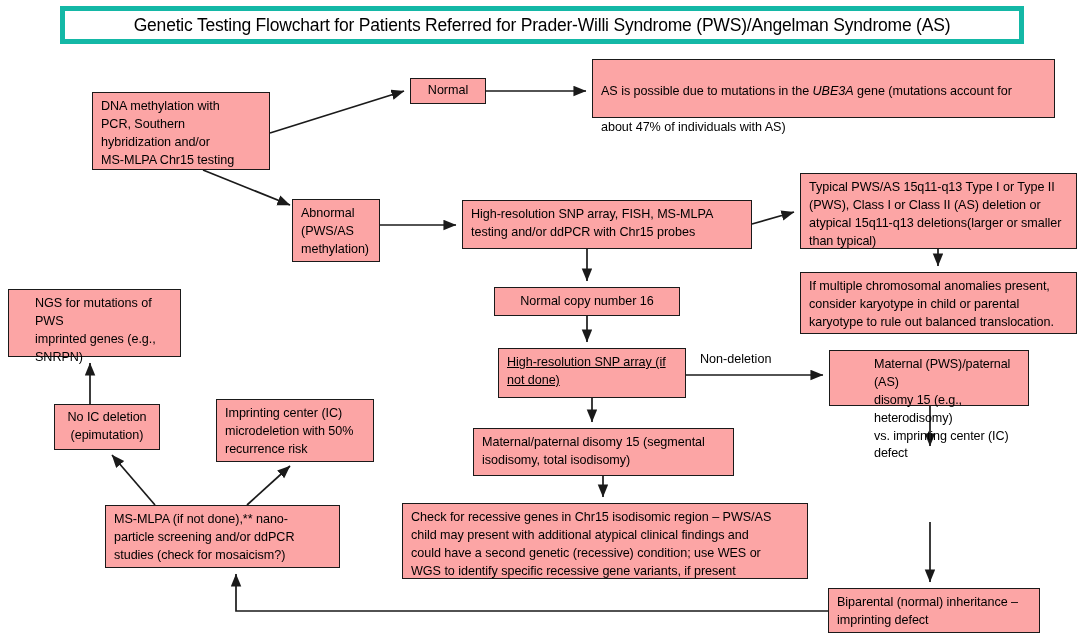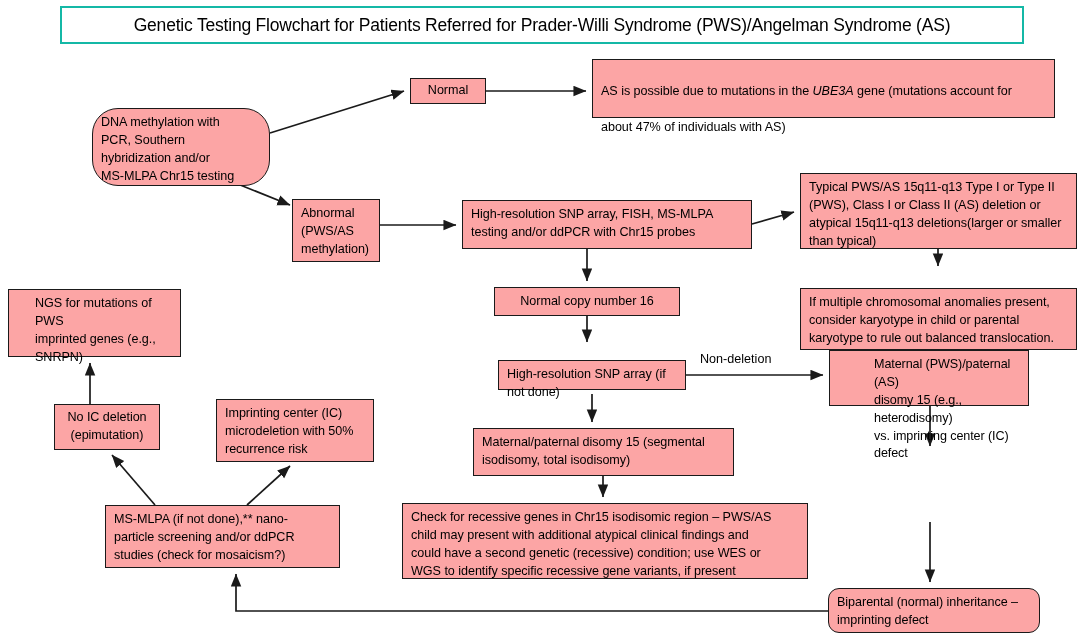--- a/index.html
+++ b/index.html
@@ -34,21 +34,21 @@
     background: #fca5a5;
     font-size: 12.6px;
     line-height: 1.42;
     padding: 5px 7px 4px 8px;
     white-space: pre-line;
     letter-spacing: -0.05px;
   }
   .title-box {
     position: absolute;
     box-sizing: border-box;
-    border: 2px solid #14b8a6;
+    border: 5px solid #14b8a6;
     background: #ffffff;
     font-size: 17.5px;
     line-height: 1.2;
     display: flex;
     align-items: center;
     justify-content: center;
     padding: 2px 10px;
     letter-spacing: -0.2px;
   }
   .centered {
@@ -118,21 +118,21 @@
       <path d="M828,611 L236,611 L236,574" marker-end="url(#ah)"></path>
 
       <path d="M155,505 L112,455" marker-end="url(#ah)"></path>
 
       <path d="M247,505 L290,466" marker-end="url(#ah)"></path>
 
       <path d="M90,404 L90,363" marker-end="url(#ah)"></path>
     </g>
   </svg>
 
-  <div class="node" style="left:92px; top:108px; width:178px; height:78px;border-radius:26px;">DNA methylation with
+  <div class="node" style="left:92px; top:92px; width:178px; height:78px;">DNA methylation with
 PCR, Southern
 hybridization and/or
 MS-MLPA Chr15 testing</div>
 
   <div class="node centered" style="left:410px; top:78px; width:76px; height:26px;">Normal</div>
 
   <div class="node" style="left:592px; top:59px; width:463px; height:59px;">
     <div><span>AS is possible due to mutations in the </span><span class="ital">UBE3A</span><span> gene (mutations account for</span></div>
     <div>about 47% of individuals with AS)</div>
   </div>
@@ -142,31 +142,31 @@
 methylation)</div>
 
   <div class="node" style="left:462px; top:200px; width:290px; height:49px;">High-resolution SNP array, FISH, MS-MLPA
 testing and/or ddPCR with Chr15 probes</div>
 
   <div class="node" style="left:800px; top:173px; width:277px; height:76px;">Typical PWS/AS 15q11-q13 Type I or Type II
 (PWS), Class I or Class II (AS) deletion or
 atypical 15q11-q13 deletions(larger or smaller
 than typical)</div>
 
-  <div class="node" style="left:800px; top:272px; width:277px; height:62px;margin-top:16px;">If multiple chromosomal anomalies present,
+  <div class="node" style="left:800px; top:272px; width:277px; height:62px;">If multiple chromosomal anomalies present,
 consider karyotype in child or parental
 karyotype to rule out balanced translocation.</div>
 
   <div class="node" style="left:8px; top:289px; width:173px; height:68px;padding-left:26px;">NGS for mutations of PWS
 imprinted genes (e.g.,
 SNRPN)</div>
 
   <div class="node centered" style="left:494px; top:287px; width:186px; height:29px;">Normal copy number 16</div>
 
-  <div class="node" style="left:498px; top:360px; width:188px; height:30px;">High-resolution SNP array (if
+  <div class="node" style="left:498px; top:348px; width:188px; height:50px;text-decoration:underline;">High-resolution SNP array (if
 not done)</div>
 
   <div class="node arial" style="left:829px; top:350px; width:200px; height:56px;">Maternal (PWS)/paternal (AS)
 disomy 15 (e.g., heterodisomy)
 vs. imprinting center (IC) defect</div>
 
   <div class="node centered" style="left:54px; top:404px; width:106px; height:46px;">No IC deletion
 (epimutation)</div>
 
   <div class="node" style="left:216px; top:399px; width:158px; height:63px;">Imprinting center (IC)
@@ -179,18 +179,18 @@
 
   <div class="node" style="left:105px; top:505px; width:235px; height:63px;">MS-MLPA (if not done),** nano-
 particle screening and/or ddPCR
 studies (check for mosaicism?)</div>
 
   <div class="node" style="left:402px; top:503px; width:406px; height:76px;">Check for recessive genes in Chr15 isodisomic region – PWS/AS
 child may present with additional atypical clinical findings and
 could have a second genetic (recessive) condition; use WES or
 WGS to identify specific recessive gene variants, if present</div>
 
-  <div class="node" style="left:828px; top:588px; width:212px; height:45px;border-radius:11px;">Biparental (normal) inheritance –
+  <div class="node" style="left:828px; top:588px; width:212px; height:45px;">Biparental (normal) inheritance –
 imprinting defect</div>
 
   <div class="edge-label" style="left:700px; top:352px;">Non-deletion</div>
 
 </div>
 
 </body></html>

